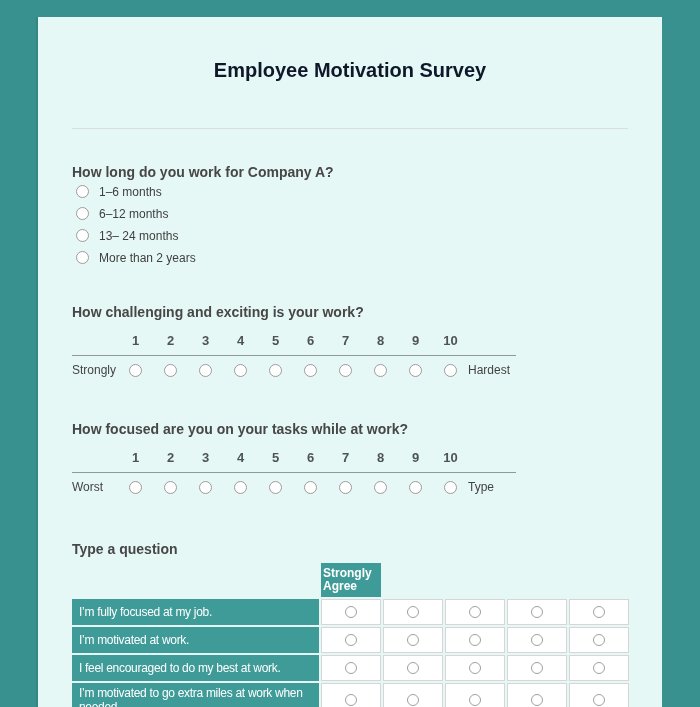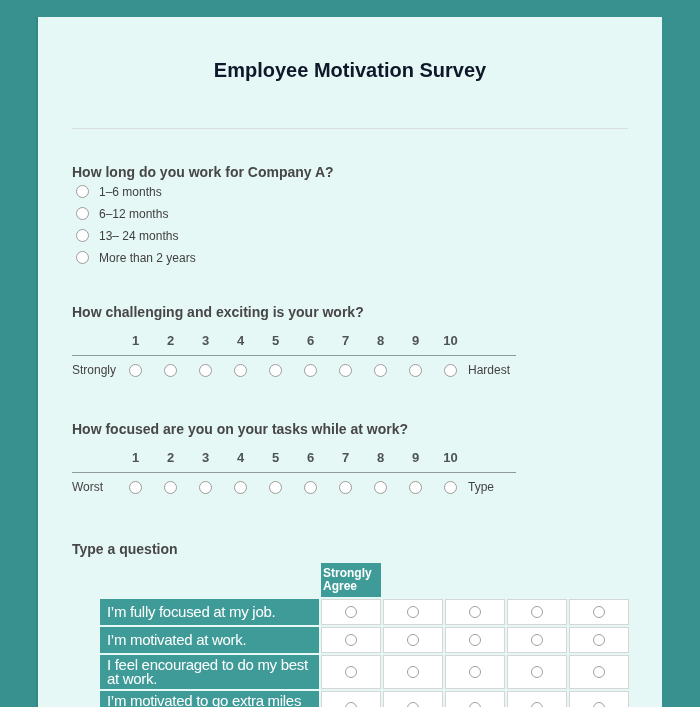--- a/index.html
+++ b/index.html
@@ -124,27 +124,26 @@
     text-align:left;
     display:flex;
     align-items:center;
     justify-content:center;
     height:34px;
     padding:2px;
   }
   .lcell{
     background:var(--teal);
     color:#fff;
-    font-size:15px;
+    font-size:12px;
     letter-spacing:-0.3px;
     line-height:14px;
     display:flex;
     align-items:center;
     padding:3px 4px 3px 7px;
-    margin-left:28px;
   }
   .ccell{
     background:#fff;
     border:1px solid var(--cell-border);
     display:flex;
     align-items:center;
     justify-content:center;
     min-height:26px;
   }
   .radio-sm{

